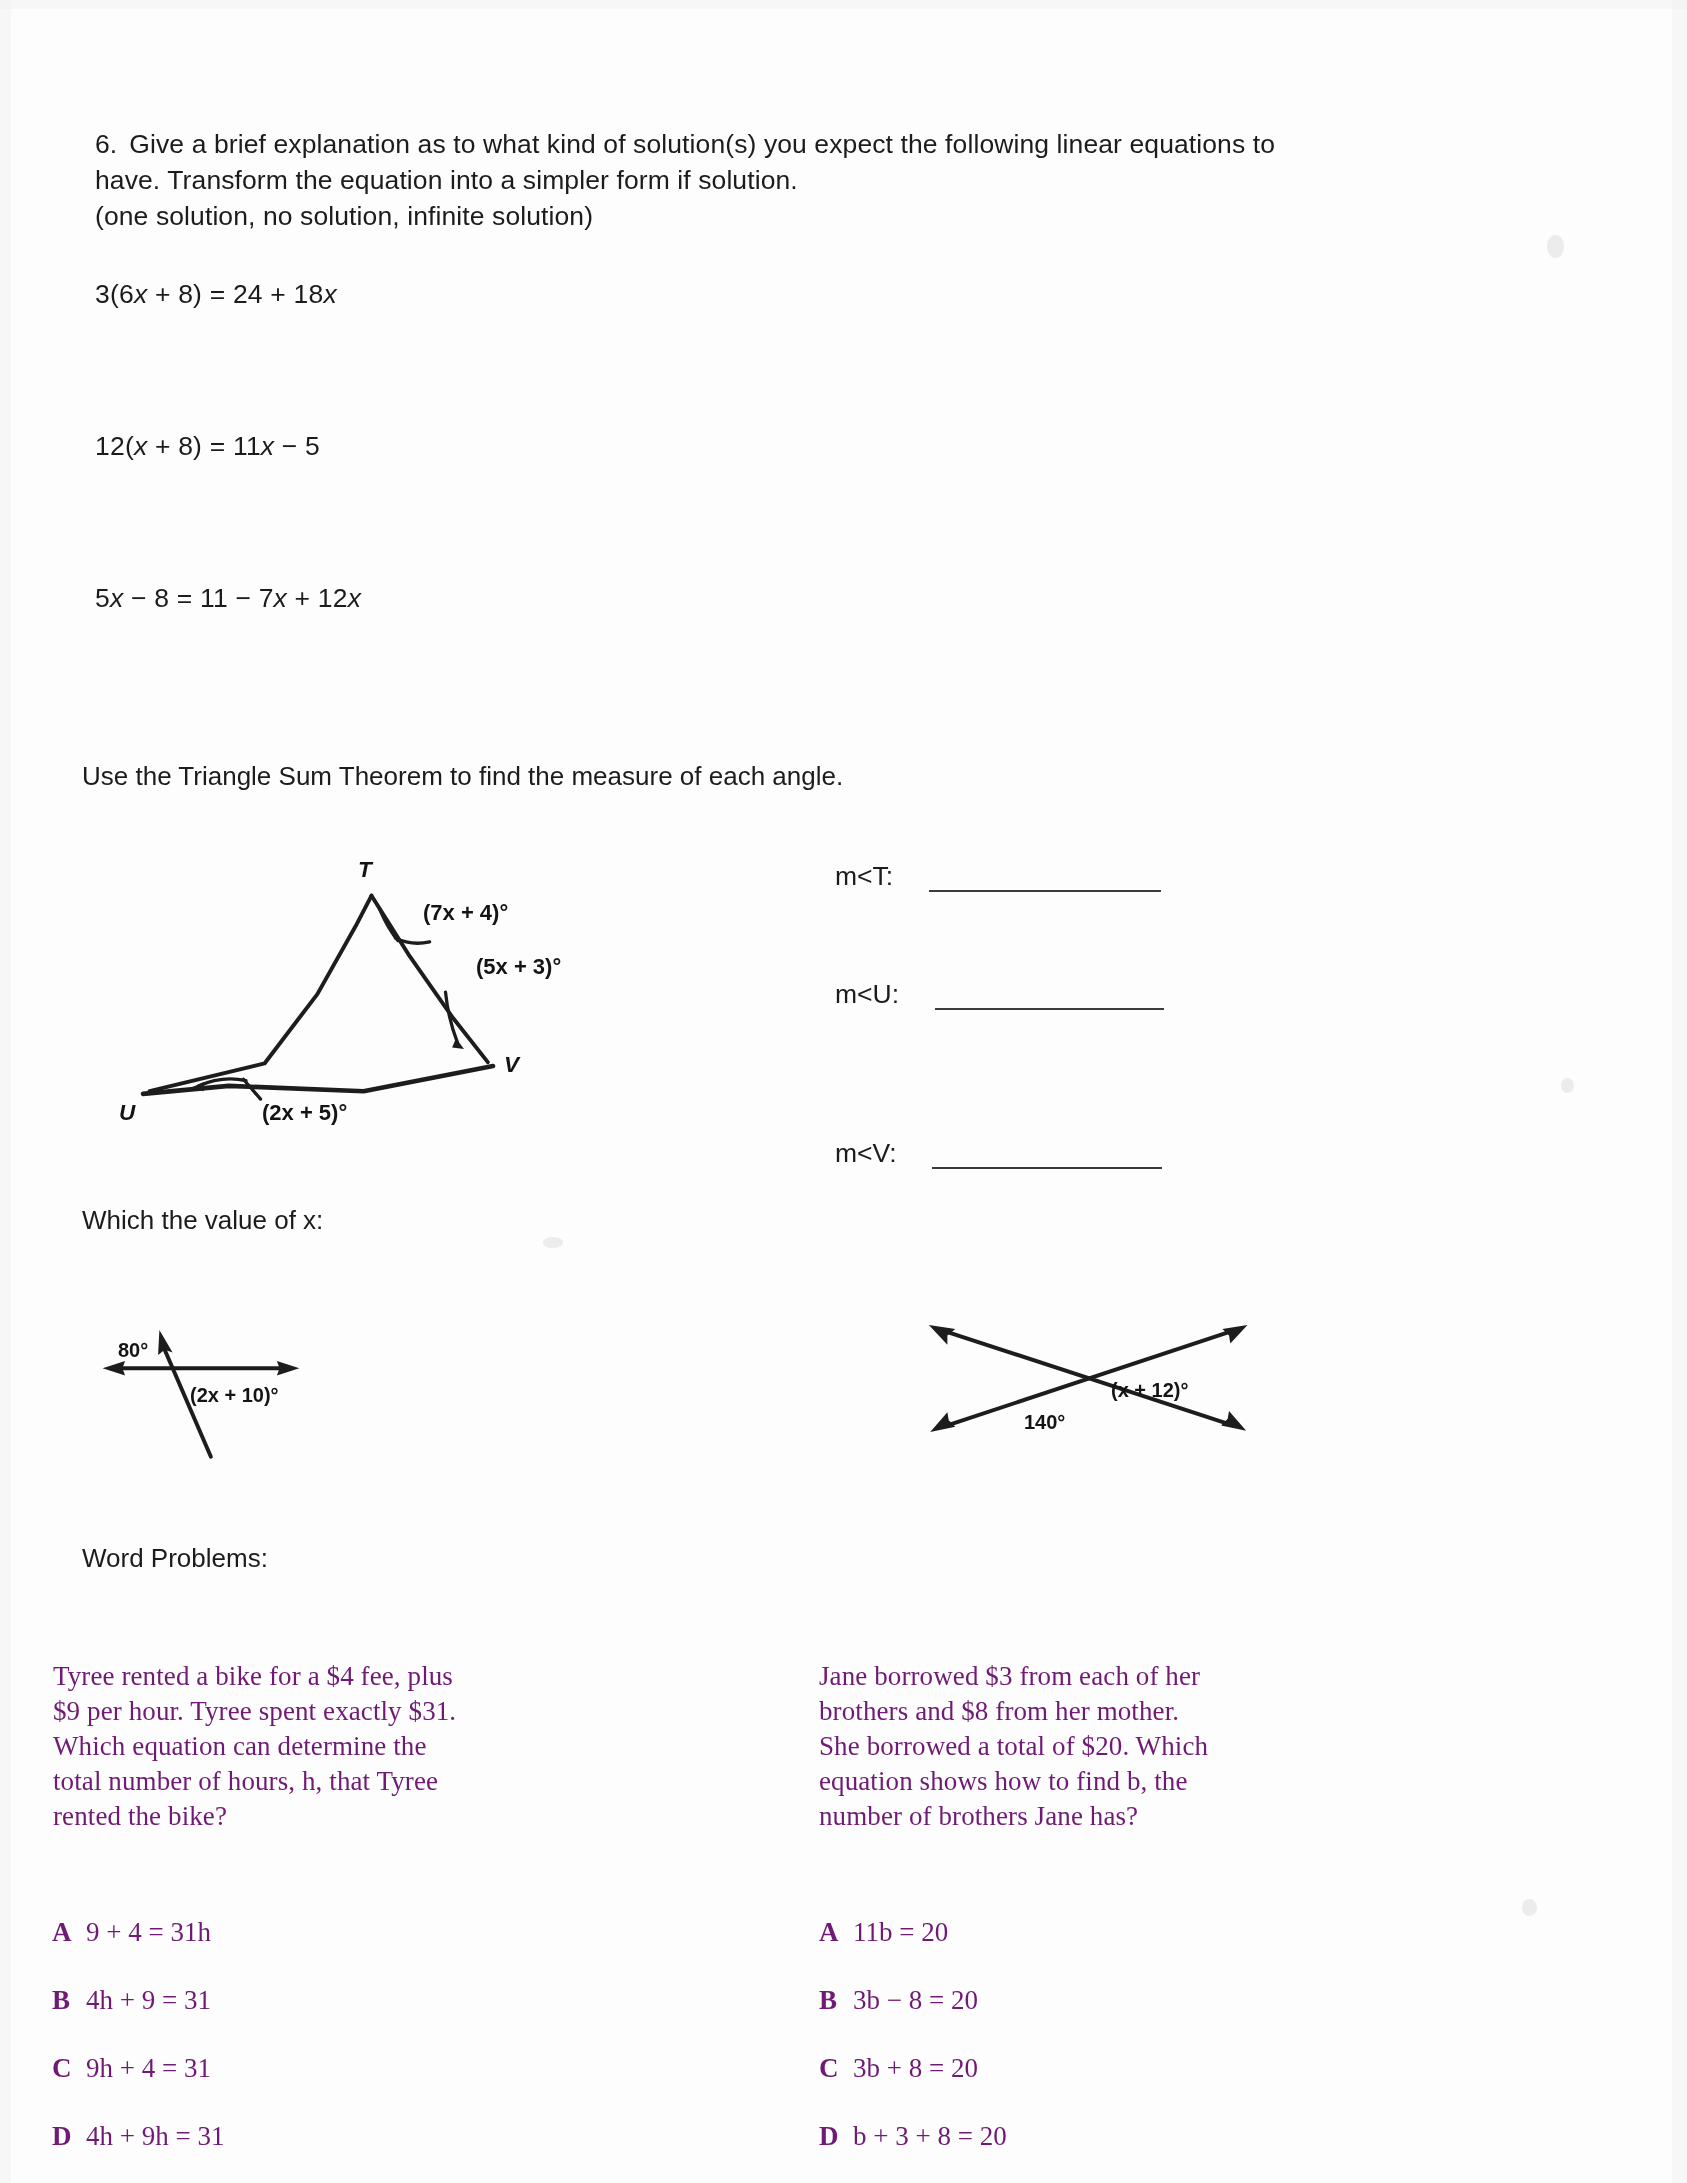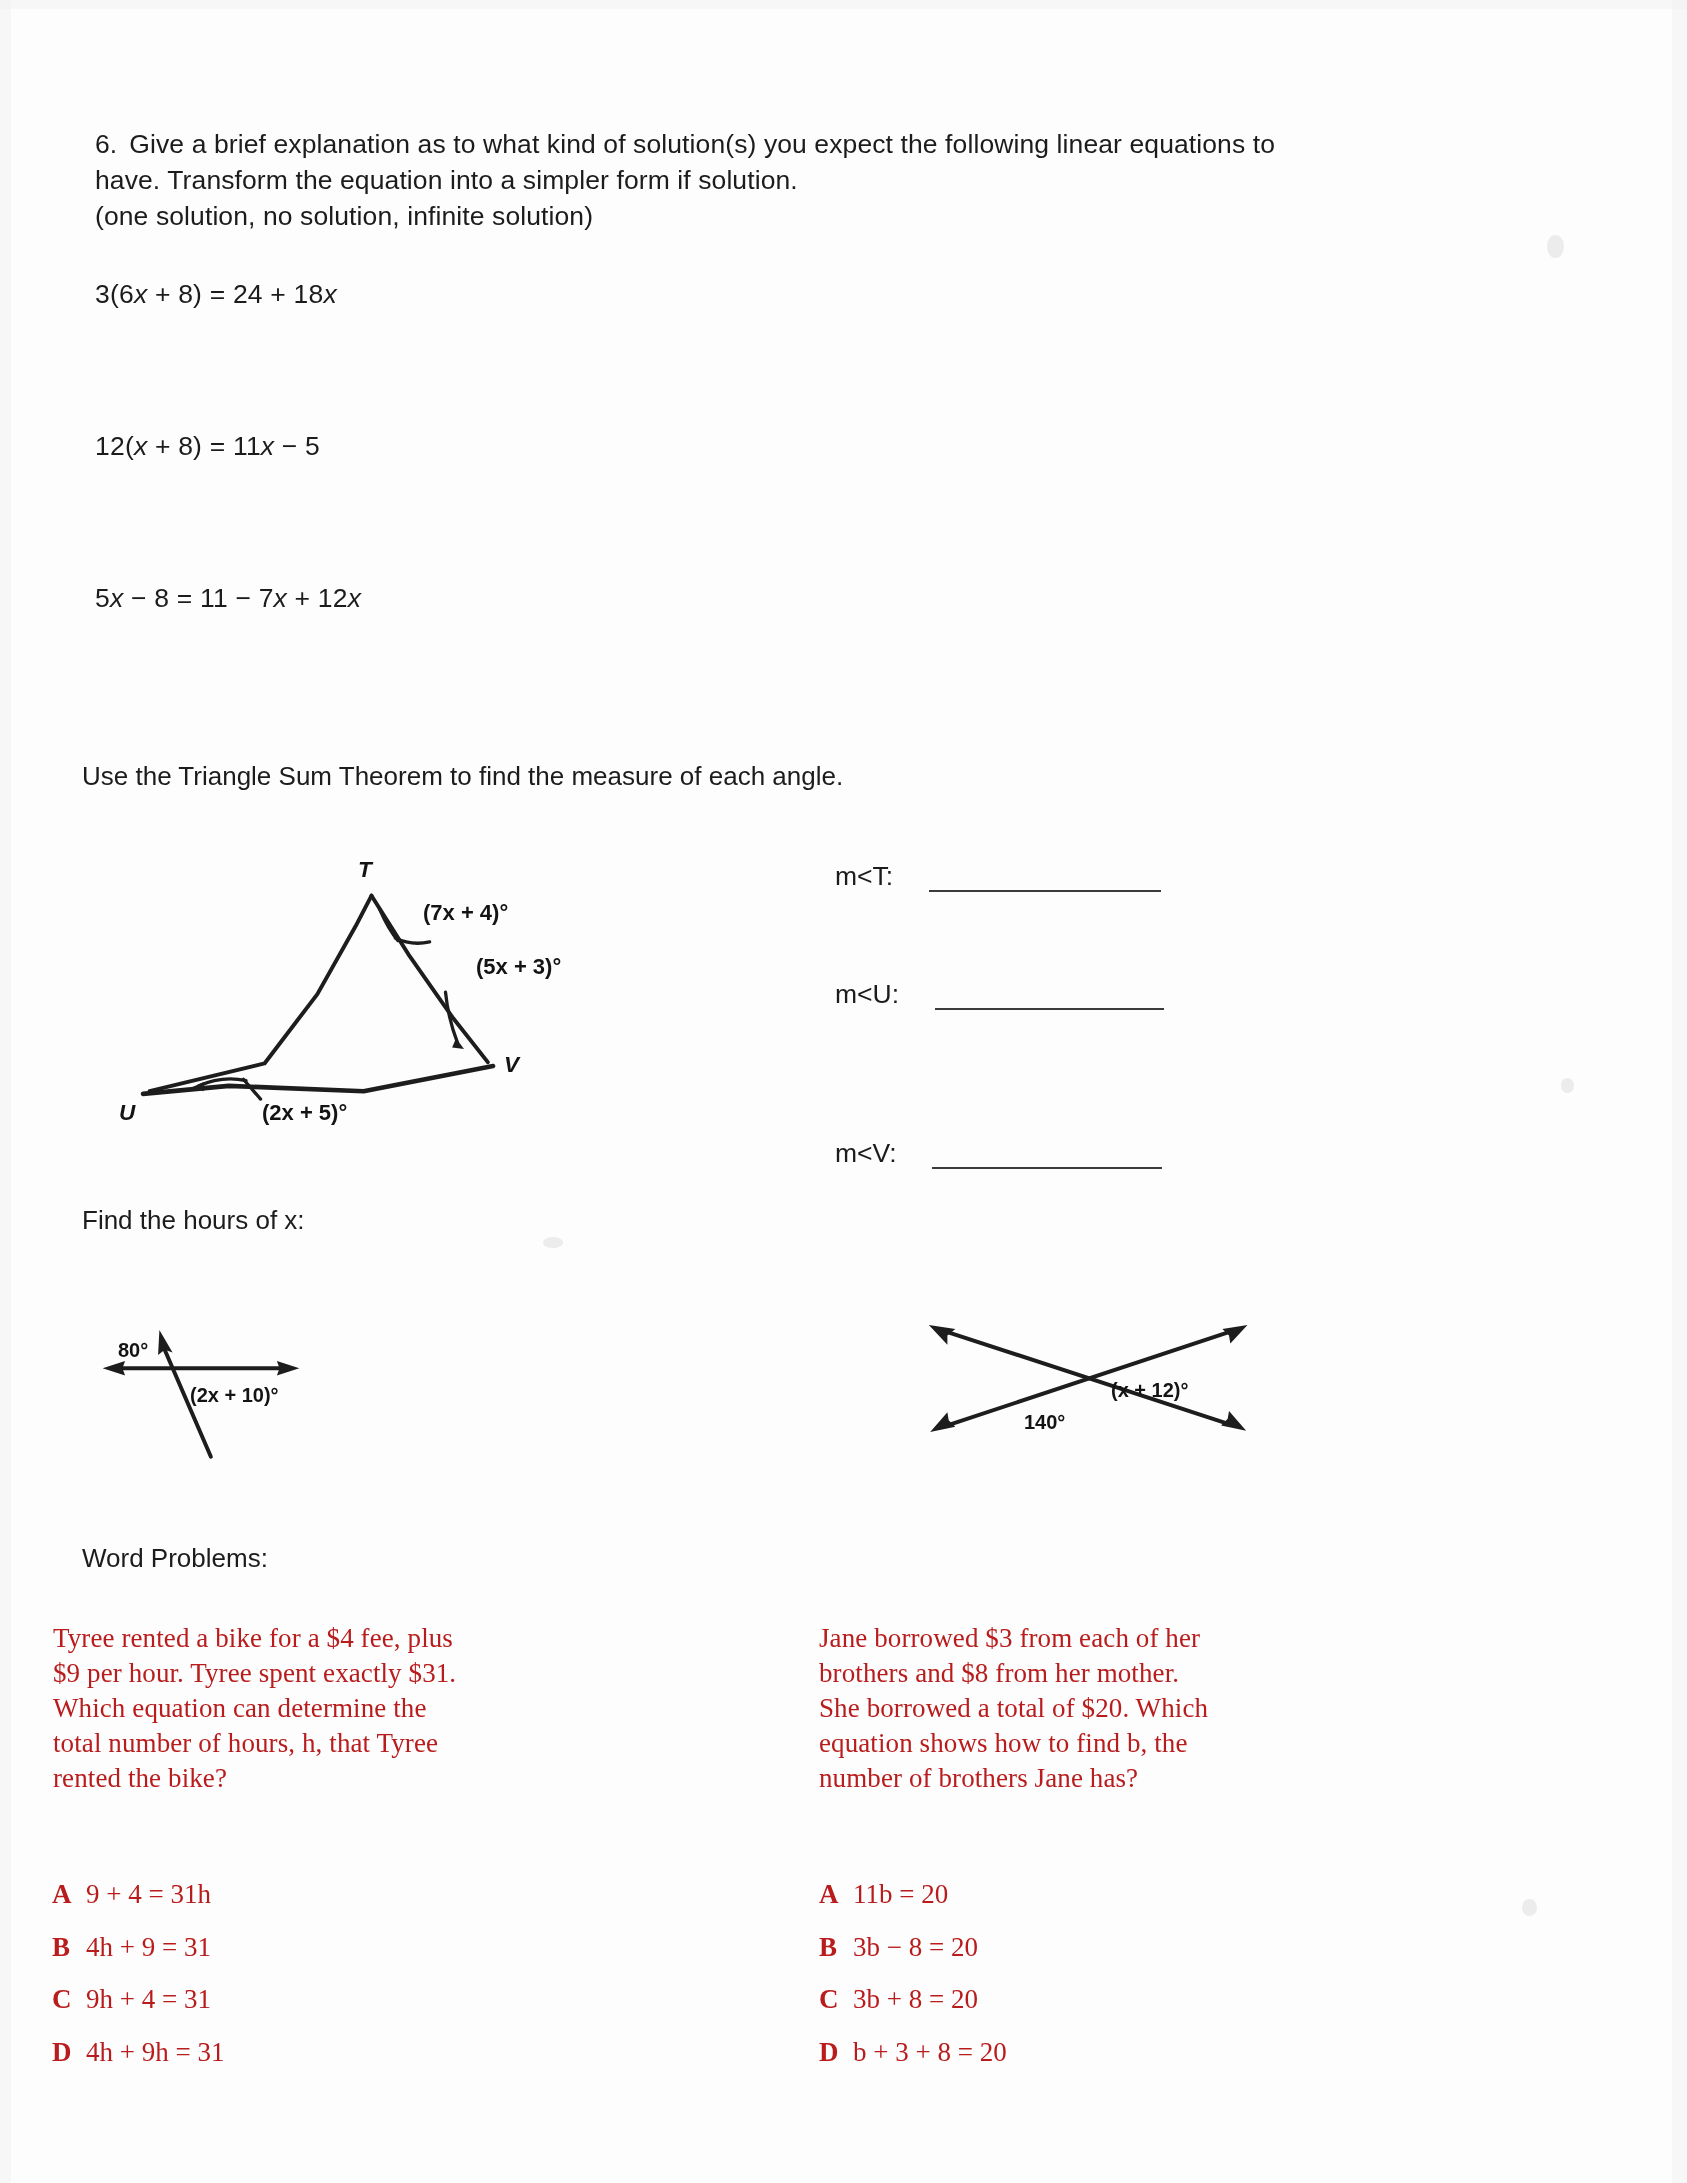--- a/index.html
+++ b/index.html
@@ -87,21 +87,22 @@
     font-family: "Liberation Sans", sans-serif;
     font-style: italic;
     font-weight: bold;
     font-size: 22.5px;
     color: #141414;
   }
 
   
   .serif {
     font-family: "Liberation Serif", "DejaVu Serif", serif;
-    color: #b91c1c;
+    color: #701a75;
+    margin-top: 38px;
   }
   .wp-body {
     font-size: 27px;
     line-height: 35px;
     letter-spacing: 0.1px;
   }
   .wp-choice {
     font-size: 27px;
     line-height: 30px;
     white-space: nowrap;
@@ -188,21 +189,21 @@
   <div class="abs sans blank-row" style="left:835px;top:978px;">
     <span class="blank-label">m&lt;U:</span>
     <span class="blank-line" style="width:229px;"></span>
   </div>
 
   <div class="abs sans blank-row" style="left:835px;top:1093px;margin-top:44px;">
     <span class="blank-label">m&lt;V:</span>
     <span class="blank-line" style="width:230px;"></span>
   </div>
 
-  <div class="abs sans sec-head" style="left:82px;top:1204px;">Find the hours of x:</div>
+  <div class="abs sans sec-head" style="left:82px;top:1204px;">Which the value of x:</div>
 
   <div class="abs" style="left:93px;top:1264px;width:278px;height:198px;">
     <svg width="278" height="198" viewBox="0 0 420 300">
 
       <line x1="36" y1="158" x2="290" y2="158" stroke="#1d1d1d" stroke-width="6" stroke-linecap="round"></line>
       <path d="M 14 158 L 48 147 L 44 158 L 48 169 Z" fill="#1d1d1d"></path>
       <path d="M 312 158 L 278 147 L 282 158 L 278 169 Z" fill="#1d1d1d"></path>
 
       <line x1="108" y1="130" x2="178" y2="292" stroke="#1d1d1d" stroke-width="6" stroke-linecap="round"></line>
       <path d="M 100 100 L 120 134 L 108 130 L 98 138 Z" fill="#1d1d1d"></path>

